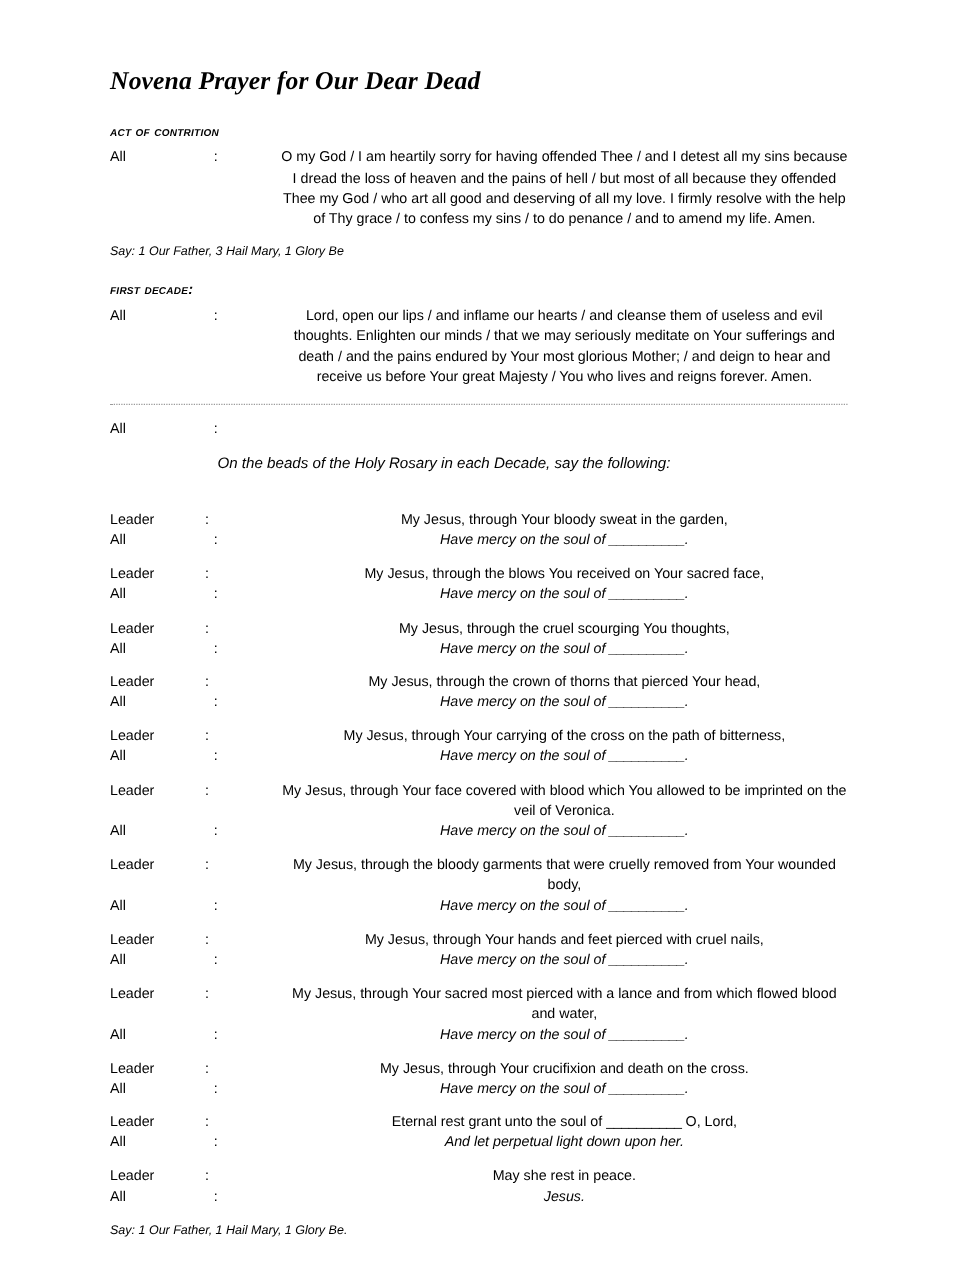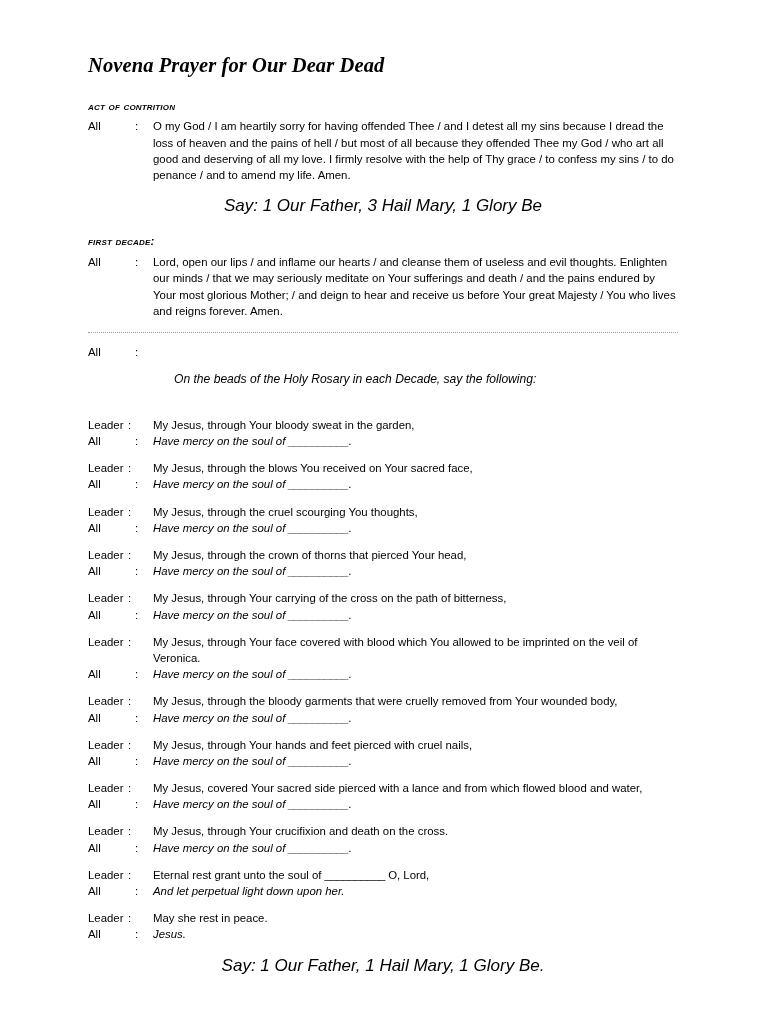--- a/index.html
+++ b/index.html
@@ -57,47 +57,48 @@
     line-height: 1.2;
   }
   .section-head::first-letter { font-size: 11.6px; }
 
   
   .row {
     display: flex;
     align-items: flex-start;
     font-size: 11.4px;
     line-height: 1.42;
+    gap: 36px;
   }
   .spk {
     width: 47px;
     flex: 0 0 47px;
     white-space: nowrap;
   }
   .colon {
     width: 18px;
     flex: 0 0 18px;
   }
   .body-text {
     flex: 1 1 auto;
-    text-align: left;
+    text-align: center;
   }
 
   
   .row-leader .spk { width: 40px; flex: 0 0 40px; }
   .row-leader .colon { width: 25px; flex: 0 0 25px; }
 
   .bold-text { font-weight: bold; }
   .ital { font-style: italic; }
 
   
   .say-line {
-    text-align: center;
+    text-align: left;
     font-style: italic;
-    font-size: 17px;
+    font-size: 10px;
     line-height: 1.3;
     margin: 12px 0 0 0;
   }
   .beads-line {
     font-style: italic;
     font-size: 12.1px;
     line-height: 1.3;
     margin: 12px 0 15px 0;
     padding-left: 86px;
   }
@@ -254,21 +255,21 @@
           <div class="row">
             <span class="spk">All</span>
             <span class="colon">:</span>
             <span class="body-text ital"><span>Have mercy on the soul of </span><span class="blank">__________</span><span>.</span></span>
           </div>
         </div>
         <div class="pair">
           <div class="row row-leader">
             <span class="spk">Leader</span>
             <span class="colon">:</span>
-            <span class="body-text">My Jesus, covered Your sacred side pierced with a lance and from which flowed blood and water,</span>
+            <span class="body-text">My Jesus, through Your sacred most pierced with a lance and from which flowed blood and water,</span>
           </div>
           <div class="row">
             <span class="spk">All</span>
             <span class="colon">:</span>
             <span class="body-text ital"><span>Have mercy on the soul of </span><span class="blank">__________</span><span>.</span></span>
           </div>
         </div>
         <div class="pair">
           <div class="row row-leader">
             <span class="spk">Leader</span>

